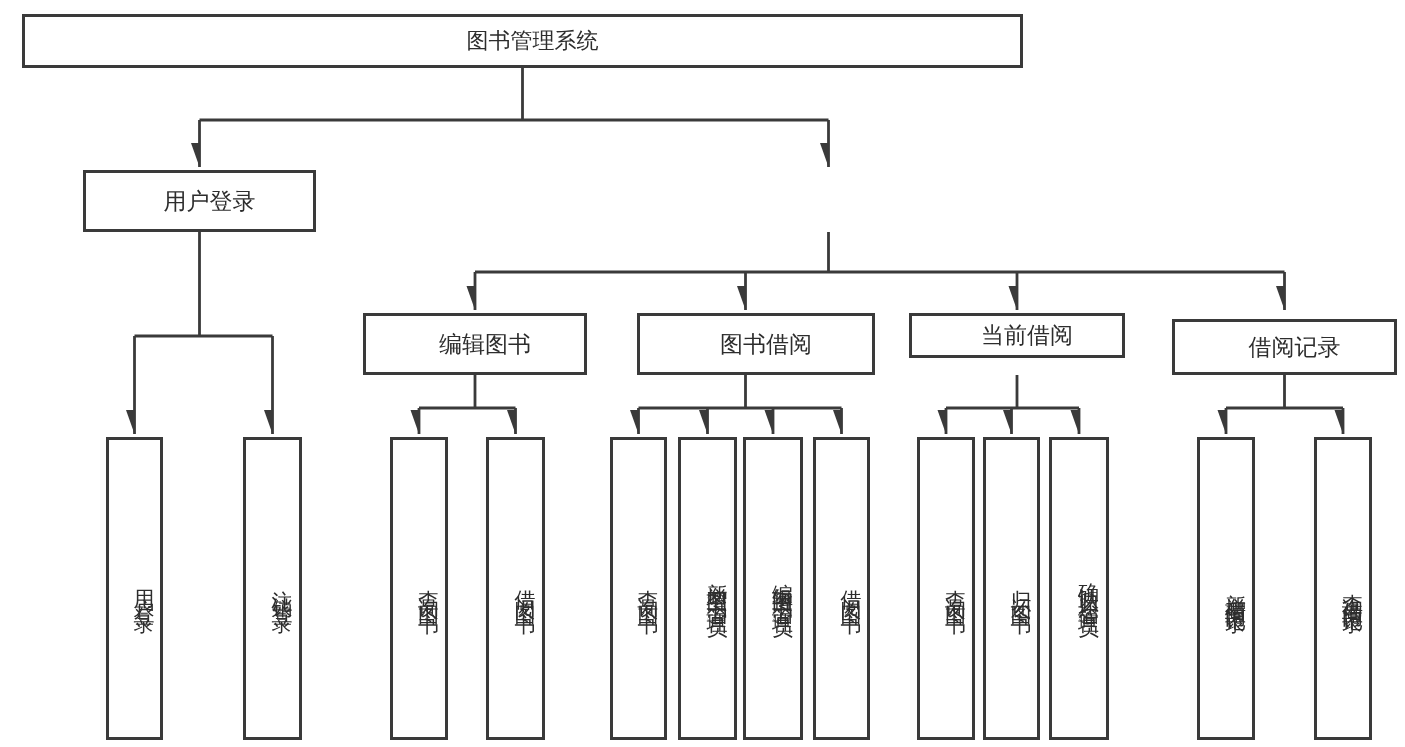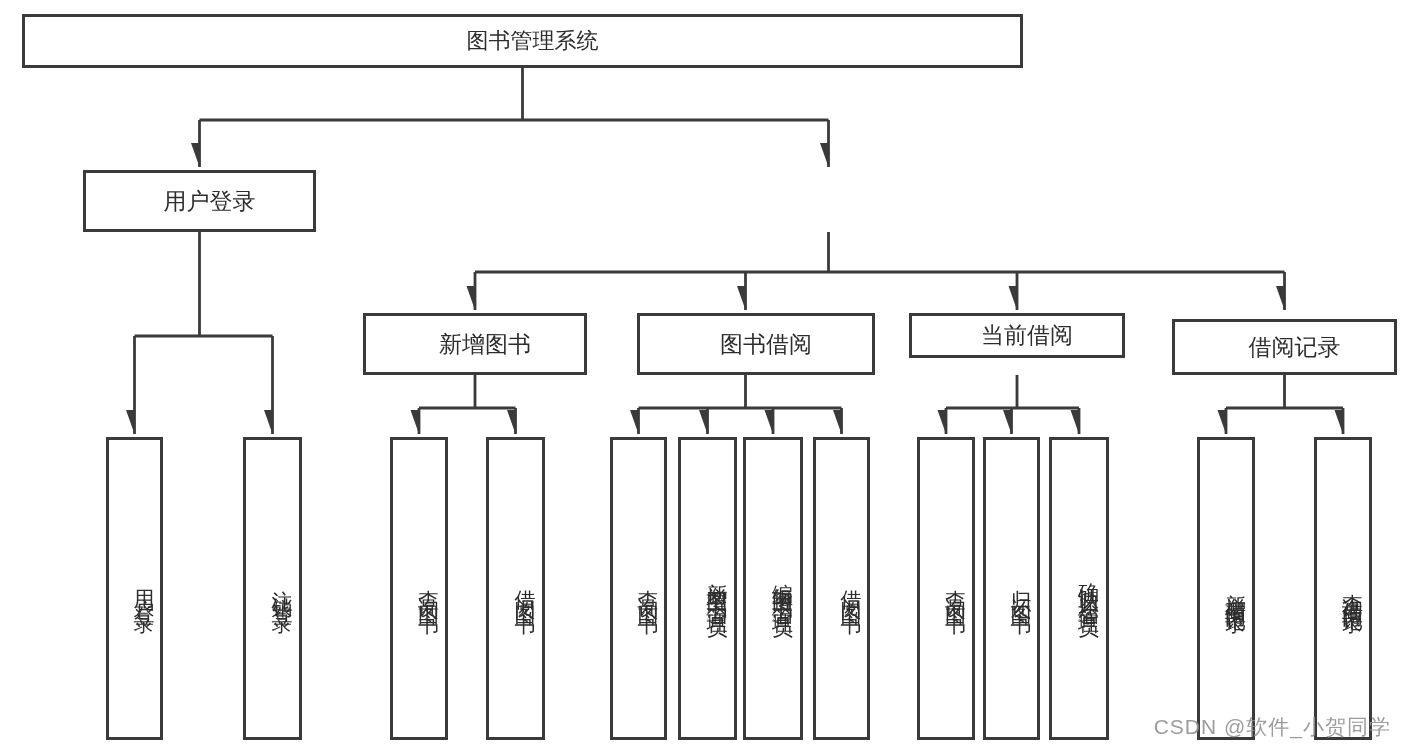--- a/index.html
+++ b/index.html
@@ -85,21 +85,21 @@
       <path d="M1284.5 375 V408 M1226 408 H1343"></path>
       <line x1="1226" y1="408" x2="1226" y2="434" marker-end="url(#arr)"></line>
       <line x1="1343" y1="408" x2="1343" y2="434" marker-end="url(#arr)"></line>
     </g>
   </svg>
 
   <div class="node" style="left:22px; top:14px; width:1001px; height:54px; font-size:22px;">图书管理系统</div>
 
   <div class="node" style="left:83px; top:170px; width:233px; height:62px;">用户登录</div>
 
-  <div class="node" style="left:363px; top:313px; width:224px; height:62px;">新增图书</div>
+  <div class="node" style="left:363px; top:313px; width:224px; height:62px;">编辑图书</div>
   <div class="node" style="left:637px; top:313px; width:238px; height:62px;">图书借阅</div>
   <div class="node" style="left:909px; top:313px; width:216px; height:45px;">当前借阅</div>
   <div class="node" style="left:1172px; top:319px; width:225px; height:56px;">借阅记录</div>
 
   <div class="node v" style="left:106px; top:437px; width:57px; height:303px; letter-spacing:8px;">用户登录</div>
   <div class="node v" style="left:243px; top:437px; width:59px; height:303px; letter-spacing:8px;">注销登录</div>
 
   <div class="node v" style="left:390px; top:437px; width:58px; height:303px; letter-spacing:8px;">查询图书</div>
   <div class="node v" style="left:486px; top:437px; width:59px; height:303px; letter-spacing:8px;">借阅图书</div>
 
@@ -108,15 +108,14 @@
   <div class="node v" style="left:743px; top:437px; width:60px; height:303px;">编辑图书（管理员）</div>
   <div class="node v" style="left:813px; top:437px; width:57px; height:303px; letter-spacing:8px;">借阅图书</div>
 
   <div class="node v" style="left:917px; top:437px; width:58px; height:303px; letter-spacing:8px;">查询图书</div>
   <div class="node v" style="left:983px; top:437px; width:57px; height:303px; letter-spacing:8px;">归还图书</div>
   <div class="node v" style="left:1049px; top:437px; width:60px; height:303px;">确认归还（管理员）</div>
 
   <div class="node v" style="left:1197px; top:437px; width:58px; height:303px; letter-spacing:4px;">新增借阅记录</div>
   <div class="node v" style="left:1314px; top:437px; width:58px; height:303px; letter-spacing:4px;">查询借阅记录</div>
 
-  <div class="watermark">CSDN @软件_小贺同学</div>
 
 </div>
 
 </body></html>

